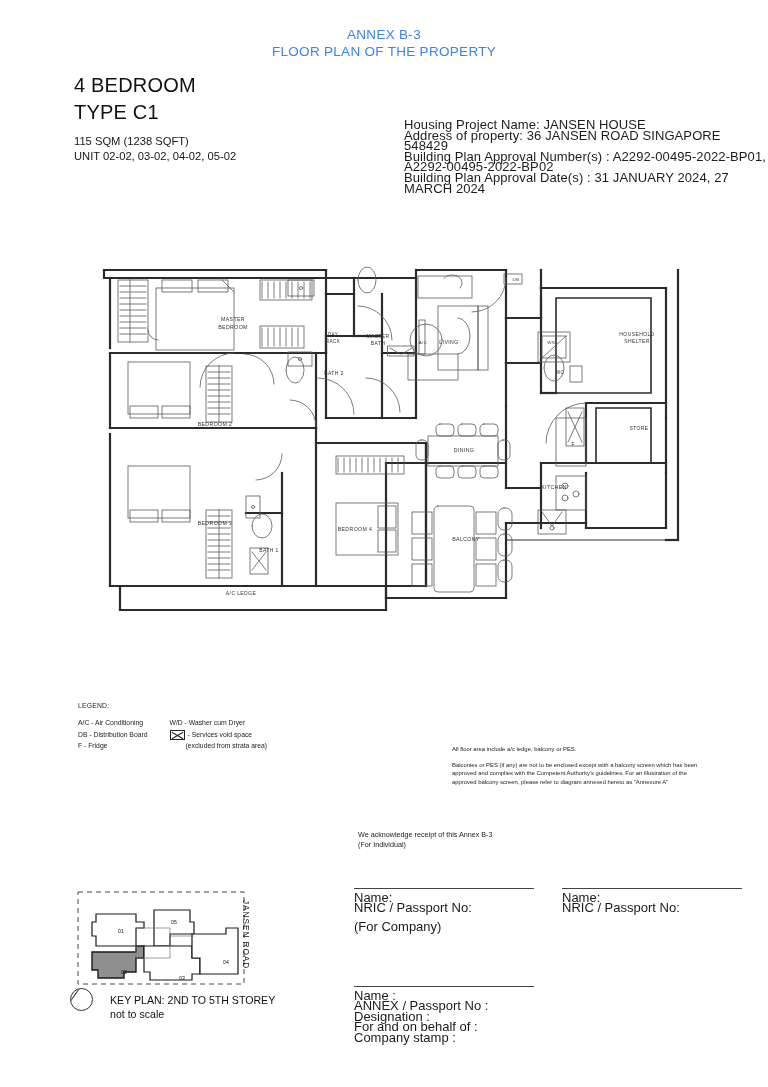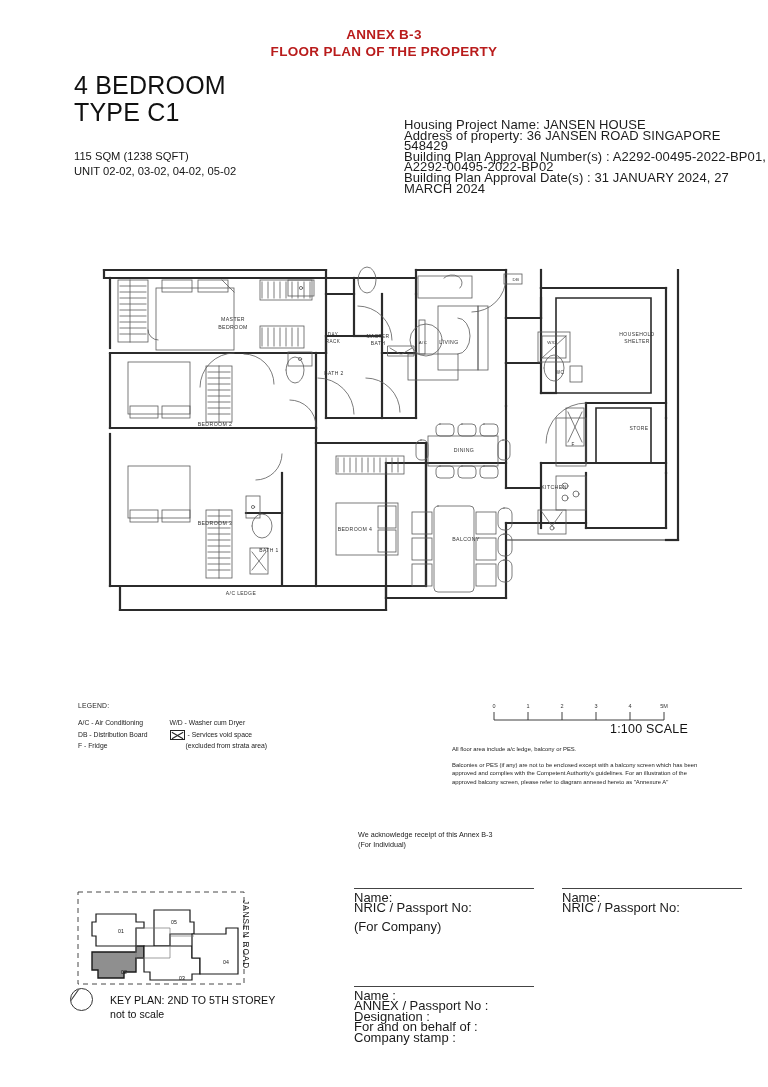--- a/index.html
+++ b/index.html
@@ -23,34 +23,33 @@
 
   
   .annex-head {
     position: absolute;
     left: 0; right: 0;
     top: 26px;
     text-align: center;
     font-size: 13.5px;
     line-height: 17px;
     letter-spacing: 0.3px;
-    color: #b91c1c;
-    font-weight: bold;
+    color: #3b82f6;
   }
   .annex-head div { white-space: nowrap; }
 
   .title-block { position: absolute; left: 74px; top: 72px; }
   .title-main {
-    font-size: 25px;
+    font-size: 20px;
     line-height: 27px;
     letter-spacing: 0.2px;
     color: #111;
   }
   .title-sub {
-    margin-top: 23px;
+    margin-top: 8px;
     font-size: 11.2px;
     line-height: 14.5px;
     color: #161616;
   }
 
   .project-block {
     position: absolute;
     left: 404px;
     top: 120px;
     font-size: 13px;
@@ -452,37 +451,20 @@
         <div>W/D - Washer cum Dryer</div>
         <div class="legend-void-row">
           <span class="void-box"></span>
           <span>- Services void space</span>
         </div>
         <div class="legend-indent">(excluded from strata area)</div>
       </div>
     </div>
   </div>
 
-  <div class="scalebar">
-    <svg width="200" height="44" viewBox="0 0 200 44" xmlns="http://www.w3.org/2000/svg">
-      <g stroke="#2b2b2b" stroke-width="0.9" fill="none">
-        <path d="M6 20 V12 M6 20 H40 V12 M40 20 H74 M74 20 V12 M74 20 H108 V12 M108 20 H142 M142 20 V12 M142 20 H176 V12"></path>
-        <path d="M6 20 H6"></path>
-      </g>
-      <g id="scale-ticks" fill="#333" font-size="5.5" text-anchor="middle">
-          <text x="6" y="8">0</text>
-          <text x="40" y="8">1</text>
-          <text x="74" y="8">2</text>
-          <text x="108" y="8">3</text>
-          <text x="142" y="8">4</text>
-          <text x="176" y="8">5M</text>
-        </g>
-    </svg>
-    <div class="scale-label">1:100 SCALE</div>
-  </div>
 
   <div class="notes">
     <p>All floor area include a/c ledge, balcony or PES.</p>
     <p>Balconies or PES (if any) are not to be enclosed except with a balcony screen which has been approved and complies with the Competent Authority's guidelines. For an illustration of the approved balcony screen, please refer to diagram annexed hereto as "Annexure A"</p>
   </div>
 
   <div class="ack">
     <div>We acknowledge receipt of this Annex B-3</div>
     <div>(For Individual)</div>
   </div>

